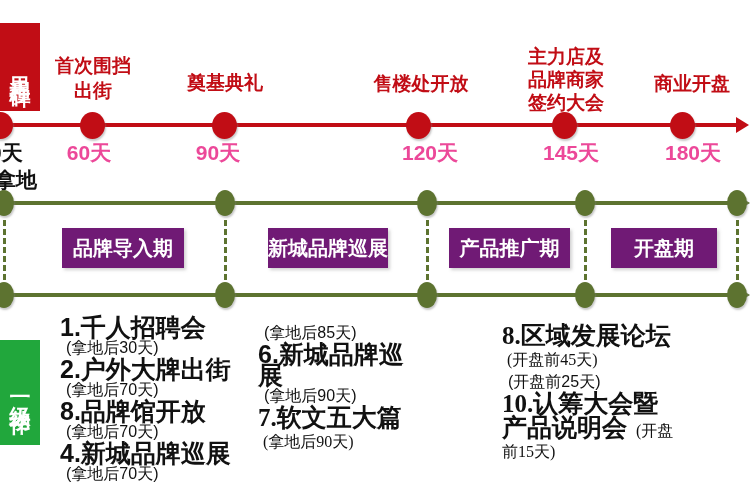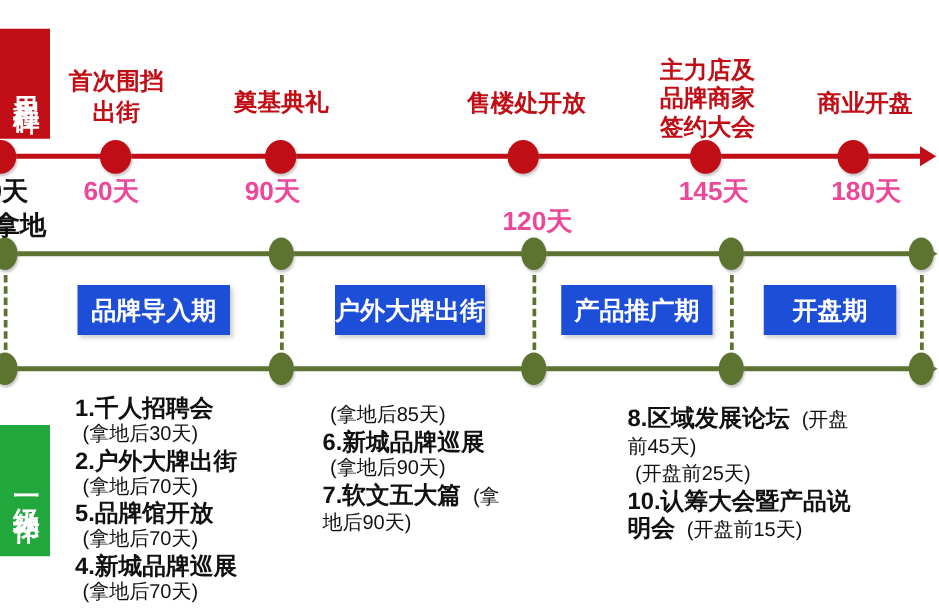--- a/index.html
+++ b/index.html
@@ -26,30 +26,30 @@
   .dot-red{position:absolute;width:25px;height:27px;border-radius:50%;background:#c10d15;box-shadow:1px 2px 2px rgba(130,130,130,.45);}
   .dot-olive{position:absolute;width:20px;height:26px;border-radius:50%;background:#5d7330;box-shadow:1px 2px 2px rgba(130,130,130,.45);}
   .dash-v{position:absolute;width:0;border-left:3px dashed #5d7330;}
   
   .ms-label{position:absolute;color:#c10d15;font-weight:bold;font-size:19px;line-height:25px;text-align:center;}
   .ms-label.tight{line-height:23px;}
   .day-label{position:absolute;color:#ec4899;font-weight:bold;font-size:21px;text-align:center;width:80px;white-space:nowrap;}
   .origin-label{position:absolute;color:#111;font-weight:bold;font-size:21px;white-space:nowrap;}
   
   .phase-box{
-    position:absolute;top:228px;height:40px;background:#1d4ed8;color:#fff;
+    position:absolute;top:228px;height:40px;background:#701a75;color:#fff;
     font-weight:bold;font-size:20px;display:flex;align-items:center;justify-content:center;
     box-shadow:2px 2px 3px rgba(140,140,140,.4);white-space:nowrap;
   }
   
   .col{position:absolute;}
   .item{margin-bottom:2px;}
-  .action-label{font-size:19px;font-weight:bold;line-height:21px;color:#111;}
+  .action-label{font-size:25px;font-weight:bold;line-height:21px;color:#111;}
   .action-note{font-size:16px;line-height:19px;padding-left:6px;color:#111;}
-  .item.wrap{word-break:break-all;line-height:21px;}
+  .item.wrap{word-break:break-all;line-height:21px;font-family:Liberation Serif, serif;}
   .item.wrap .action-label{display:inline;line-height:21px;}
   .item.wrap .action-note{display:inline;padding-left:0;margin-left:5px;line-height:21px;}
 </style>
 </head>
 <body>
 
 <div class="stage">
 
   <div>
     <div class="vlabel red-bg" style="left:0;top:23px;width:40px;height:88px;">里程碑</div>
@@ -67,21 +67,21 @@
     <div class="ms-label" style="left:55px;top:53px;width:76px;">首次围挡出街</div>
     <div class="ms-label" style="left:183px;top:70px;width:84px;">奠基典礼</div>
     <div class="ms-label" style="left:369px;top:71px;width:104px;text-align:center;">售楼处开放</div>
     <div class="ms-label tight" style="left:522px;top:45px;width:88px;">主力店及品牌商家签约大会</div>
     <div class="ms-label" style="left:647px;top:71px;width:90px;">商业开盘</div>
 
     <div class="origin-label" style="left:-10px;top:139px;">0天</div>
     <div class="origin-label" style="left:-5px;top:166px;">拿地</div>
     <div class="day-label" style="left:49px;top:139px;">60天</div>
     <div class="day-label" style="left:178px;top:139px;">90天</div>
-    <div class="day-label" style="left:390px;top:139px;margin-top:24px;">120天</div>
+    <div class="day-label" style="left:390px;top:139px;">120天</div>
     <div class="day-label" style="left:531px;top:139px;">145天</div>
     <div class="day-label" style="left:653px;top:139px;">180天</div>
   </div>
 
   <div>
     <div class="hline olive" style="left:2px;top:201px;width:736px;"></div>
     <div class="arrow olive" style="left:737px;top:195px;"></div>
     <div class="hline olive" style="left:2px;top:293px;width:736px;"></div>
     <div class="arrow olive" style="left:737px;top:287px;"></div>
 
@@ -97,39 +97,39 @@
     <div class="dot-olive" style="left:575px;top:282px;"></div>
     <div class="dot-olive" style="left:727px;top:282px;"></div>
 
     <div class="dash-v" style="left:3px;top:220px;height:60px;"></div>
     <div class="dash-v" style="left:224px;top:220px;height:60px;"></div>
     <div class="dash-v" style="left:426px;top:220px;height:60px;"></div>
     <div class="dash-v" style="left:584px;top:220px;height:60px;"></div>
     <div class="dash-v" style="left:736px;top:220px;height:60px;"></div>
 
     <div class="phase-box" style="left:62px;width:122px;">品牌导入期</div>
-    <div class="phase-box" style="left:268px;width:120px;">户外大牌出街</div>
+    <div class="phase-box" style="left:268px;width:120px;">新城品牌巡展</div>
     <div class="phase-box" style="left:449px;width:121px;">产品推广期</div>
     <div class="phase-box" style="left:611px;width:106px;">开盘期</div>
   </div>
 
   <div>
     <div class="vlabel green-bg" style="left:0;top:340px;width:40px;height:105px;letter-spacing:4px;">一级动作</div>
 
     <div class="col" style="left:60px;top:317px;width:195px;">
       <div class="item">
         <div class="action-label">1.千人招聘会</div>
         <div class="action-note">(拿地后30天)</div>
       </div>
       <div class="item">
         <div class="action-label">2.户外大牌出街</div>
         <div class="action-note">(拿地后70天)</div>
       </div>
       <div class="item">
-        <div class="action-label">5.品牌馆开放</div>
+        <div class="action-label">8.品牌馆开放</div>
         <div class="action-note">(拿地后70天)</div>
       </div>
       <div class="item">
         <div class="action-label">4.新城品牌巡展</div>
         <div class="action-note">(拿地后70天)</div>
       </div>
     </div>
 
     <div class="col" style="left:258px;top:323px;width:152px;">
       <div class="item">

